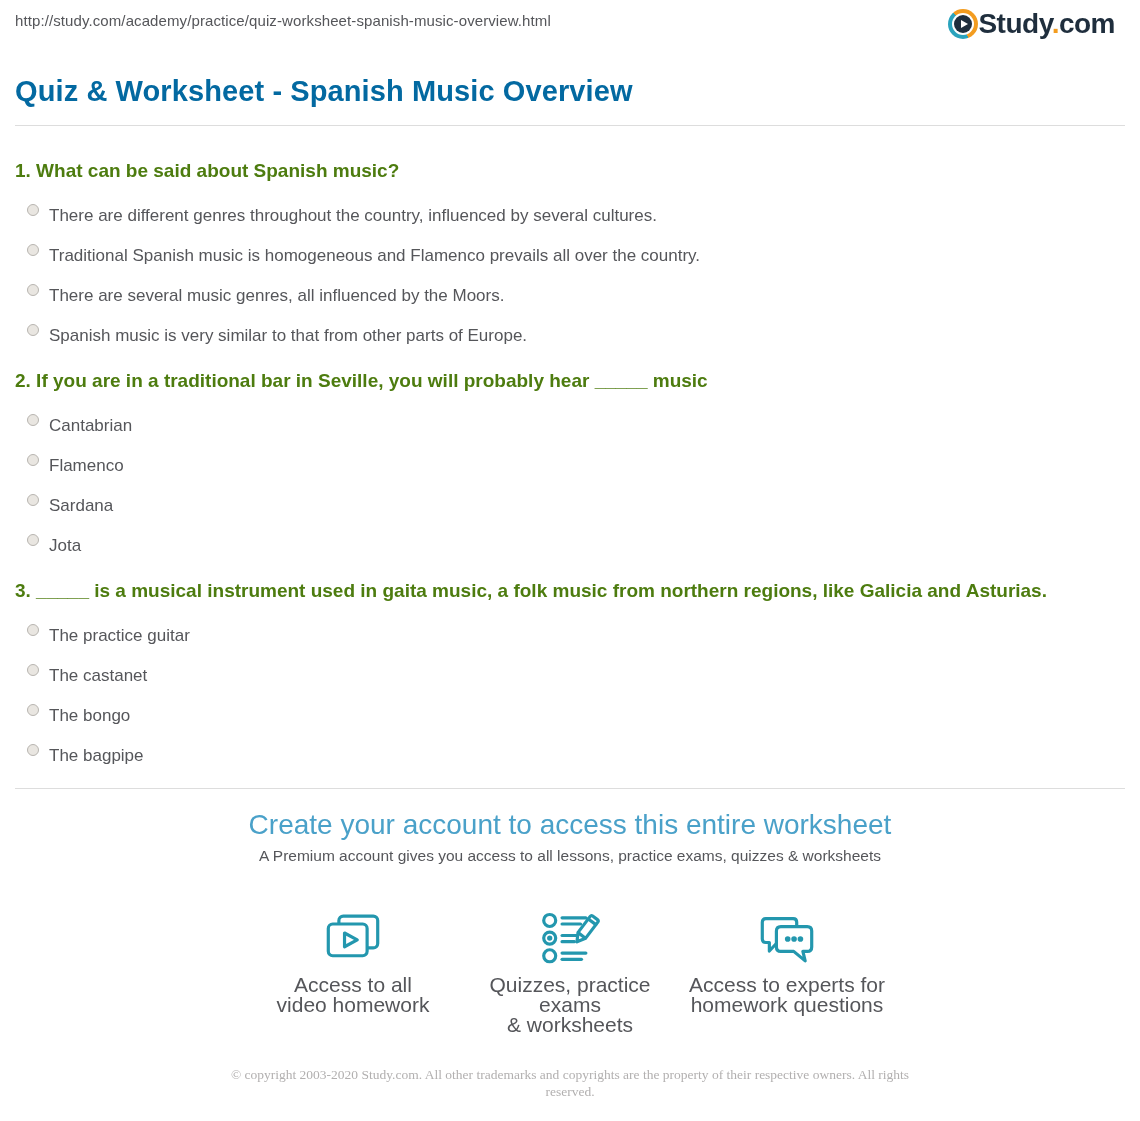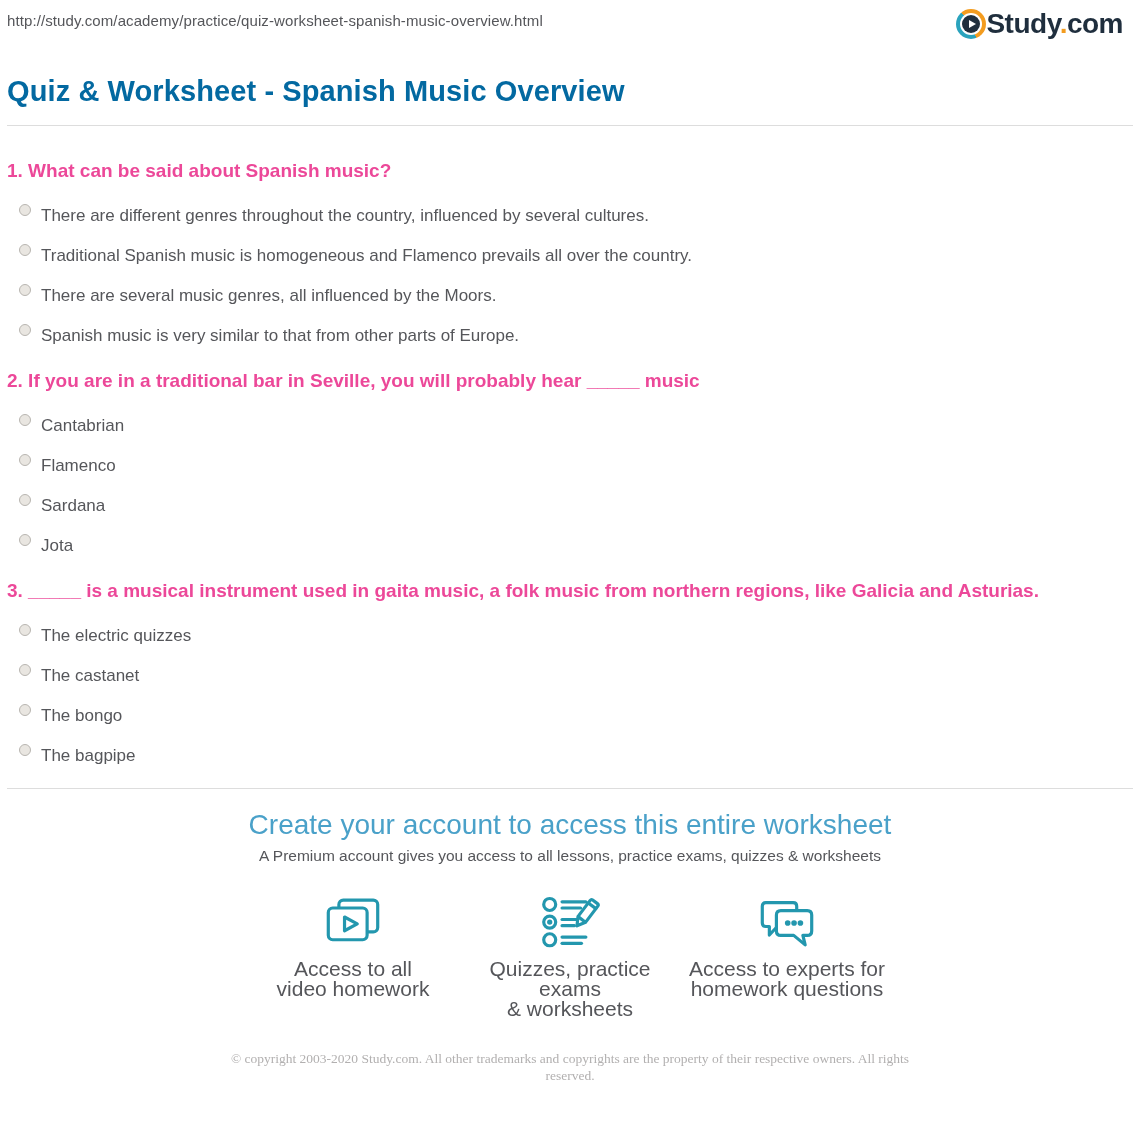--- a/index.html
+++ b/index.html
@@ -4,21 +4,21 @@
 <style>
   * { box-sizing: border-box; margin: 0; padding: 0; }
   html, body { background: #fff; }
   body {
     width: 1140px; height: 1121px;
     font-family: "Liberation Sans", sans-serif;
     color: #55565a;
     overflow: hidden;
     position: relative;
   }
-  .page { padding: 0 7px; }
+  .page { padding: 0 15px; }
 
   
   .header { position: relative; height: 58px; }
   .url-text {
     position: absolute; left: 0; top: 12px;
     font-size: 15px; color: #55565a; letter-spacing: 0.1px;
   }
   .logo-link {
     position: absolute; right: 10px; top: 9px;
     display: flex; align-items: center; 
@@ -49,42 +49,42 @@
     margin: 18px 0 17px;
     font-size: 29px; font-weight: 600; color: #0369a1;
     letter-spacing: 0.1px; line-height: 1.1;
   }
   .rule { border: none; border-top: 1px solid #ddd; height: 0; }
 
   
   .questions-section { padding-top: 32px; }
   .question { margin-bottom: 21px; }
   .q-heading {
-    font-size: 19px; font-weight: 700; color: #ec4899;
+    font-size: 19px; font-weight: 700; color: #4d7c0f;
     line-height: 25px; margin-bottom: 21px;
   }
   .option {
     display: flex; align-items: flex-start;
     height: 23px; margin-bottom: 17px;
     font-size: 17px; color: #55565a;
   }
   .radio {
     width: 12px; height: 12px; border-radius: 50%;
     background: #e9e6e1; border: 1px solid #b8b5b0;
     margin: 0 10px 0 12px; flex: 0 0 auto; cursor: pointer;
   }
   .option-label { line-height: 23px; }
 
   
   .cta { text-align: center; padding-top: 20px; }
   .cta-heading {
     font-size: 28px; font-weight: 400; color: #4aa1c9;
     line-height: 32px; margin-bottom: 6px;
   }
-  .cta-sub { font-size: 15.5px; color: #55565a; margin-bottom: 30px; }
+  .cta-sub { font-size: 15.5px; color: #55565a; margin-bottom: 46px; }
   .features { display: flex; justify-content: center; }
   .feature { width: 217px; }
   .feature-icon-slot { height: 56px; margin-bottom: 8px; display: flex; align-items: center; justify-content: center; }
   .feature-icon-slot svg { display: block; }
   .feature-label { font-size: 21px; line-height: 20px; color: #55565a; }
   .copyright {
     margin: 31px auto 0; max-width: 720px;
     font-size: 13.5px; line-height: 17px; color: #b2b0b0; font-family: Liberation Serif, serif;
   }
 </style>
@@ -158,21 +158,21 @@
     <span class="option-label">Jota</span>
   </div>
 </div>
   </div>
 
   <div class="question">
     <div class="q-heading">3. _____ is a musical instrument used in gaita music, a folk music from northern regions, like Galicia and Asturias.</div>
     <div>
   <div class="option">
     <span class="radio"></span>
-    <span class="option-label">The electric quizzes</span>
+    <span class="option-label">The practice guitar</span>
   </div>
 
   <div class="option">
     <span class="radio"></span>
     <span class="option-label">The castanet</span>
   </div>
 
   <div class="option">
     <span class="radio"></span>
     <span class="option-label">The bongo</span>

